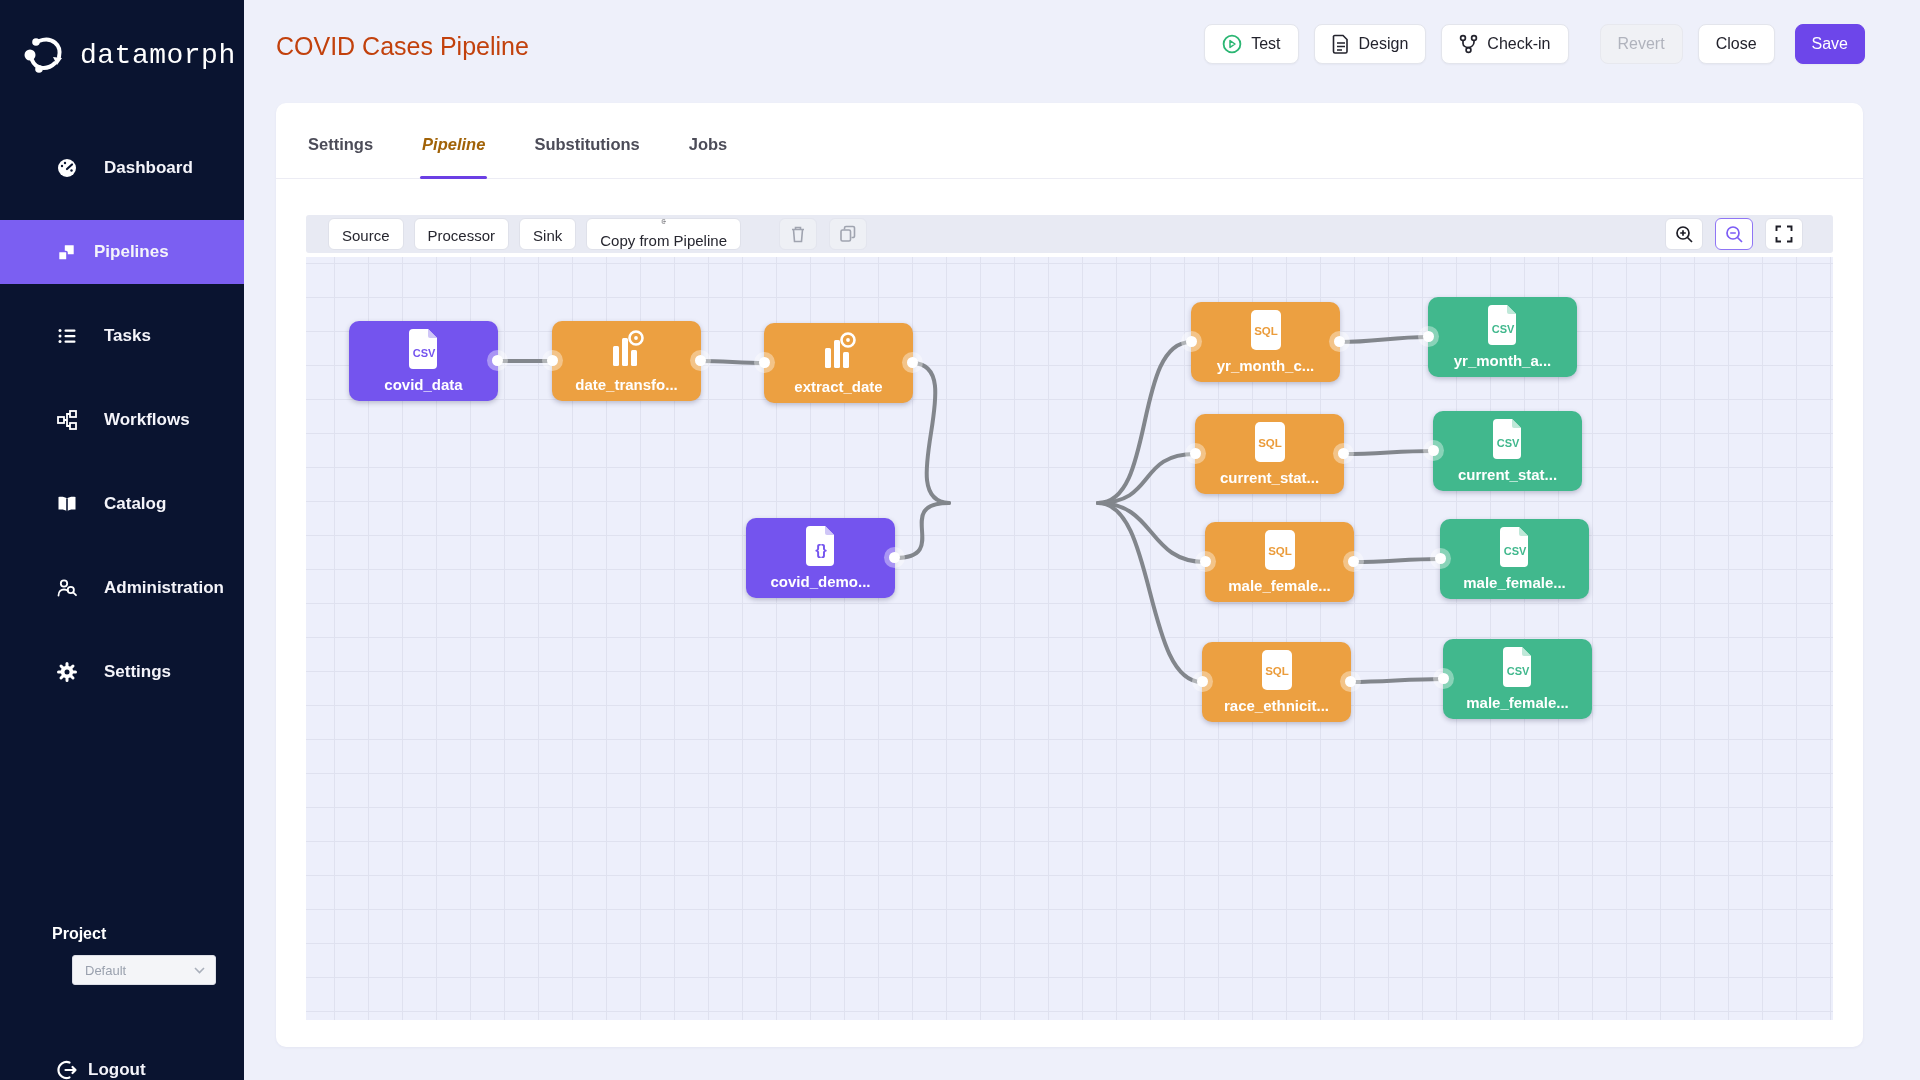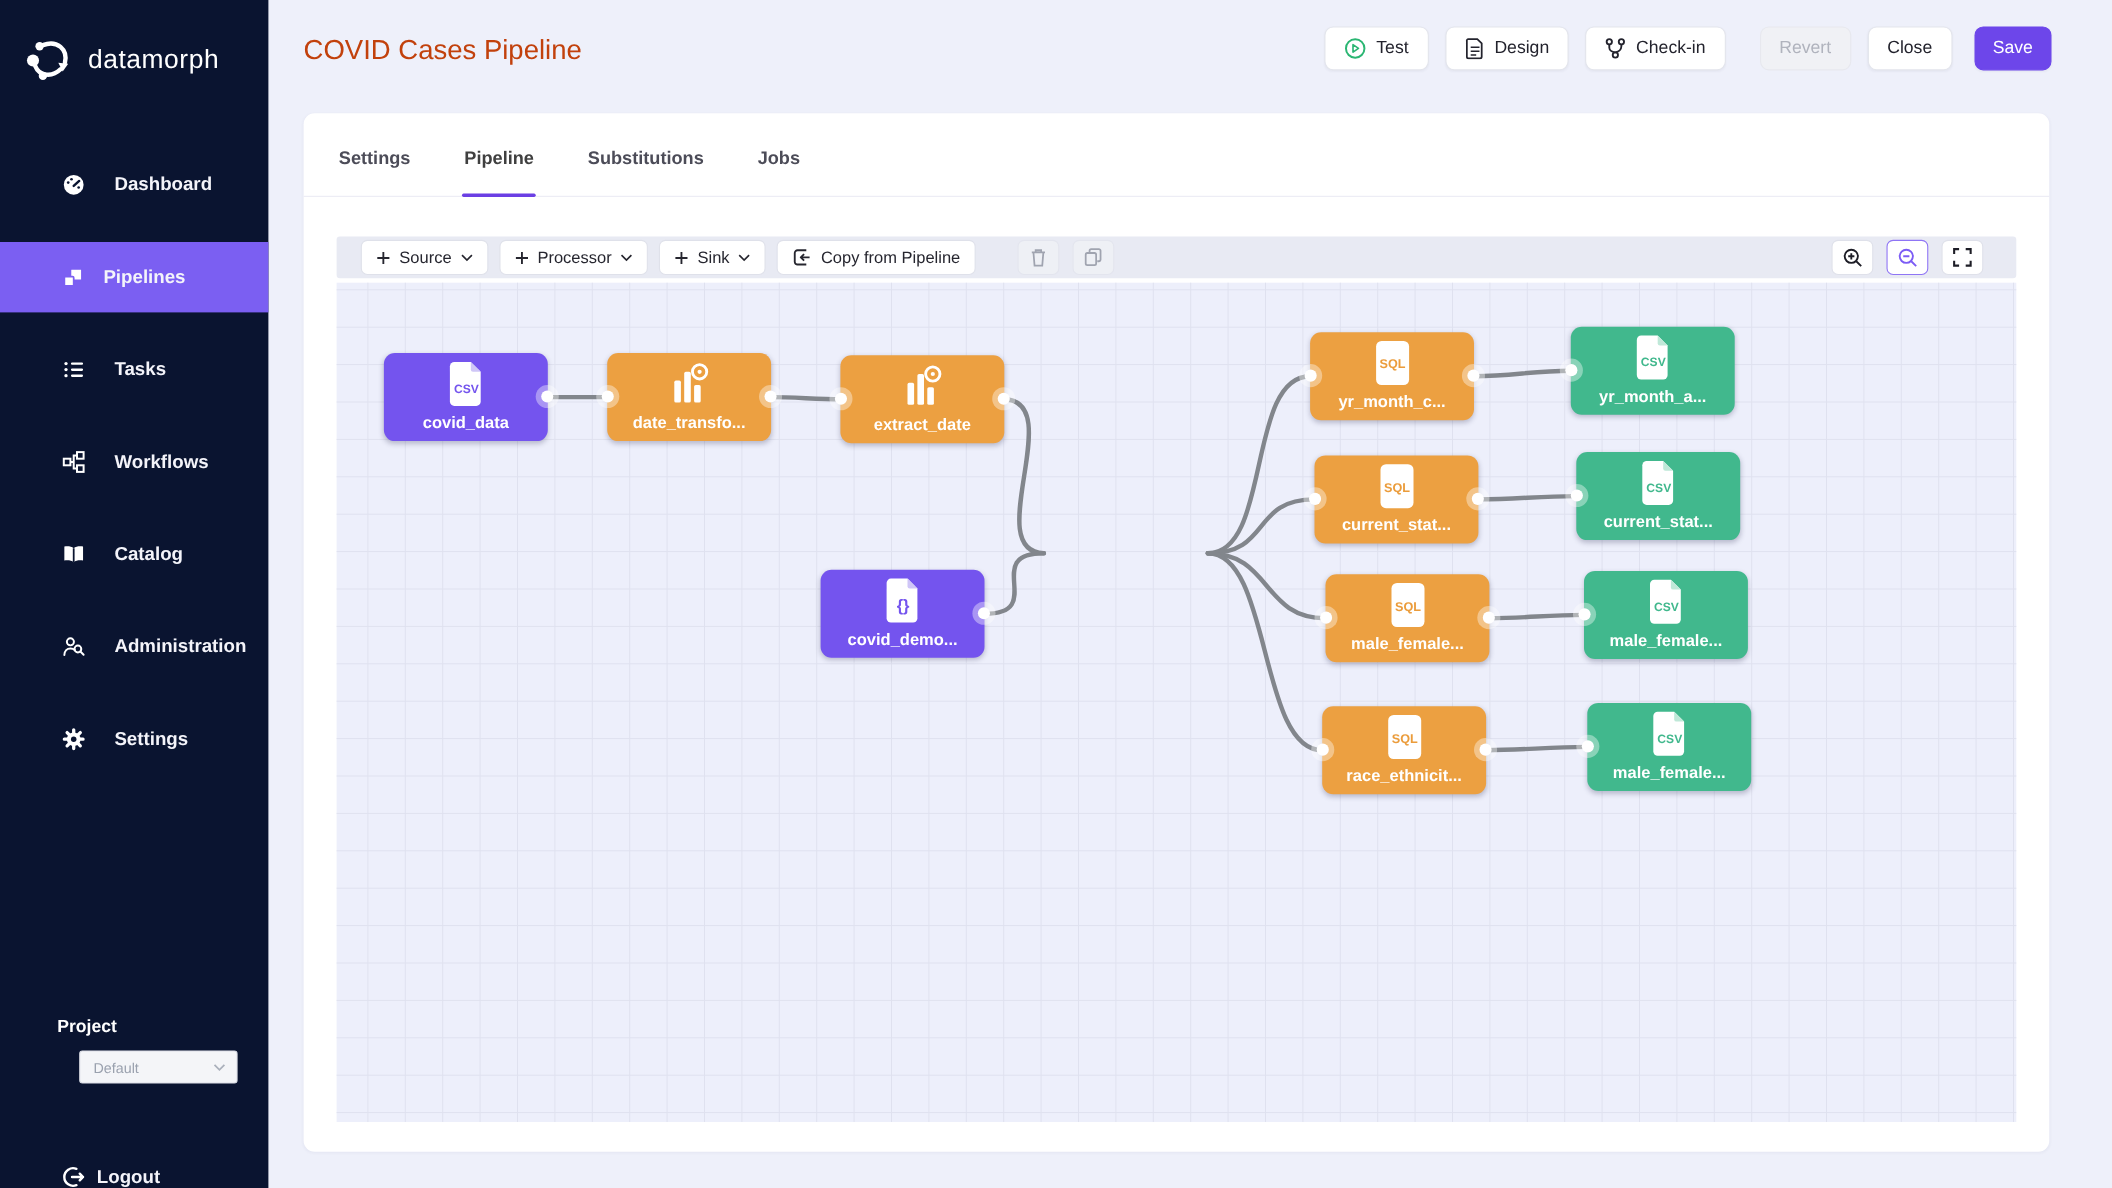--- a/index.html
+++ b/index.html
@@ -1,21 +1,21 @@
 <!DOCTYPE html>
 <html><head>
 <meta charset="utf-8">
 <style>
   * { margin:0; padding:0; box-sizing:border-box; }
   html,body { width:1920px; height:1080px; font-family:"Liberation Sans", sans-serif; background:#eef0fa; overflow:hidden; }
 
   
   .sidebar { position:absolute; left:0; top:0; width:244px; height:1080px; background:#0a1430; color:#fff; z-index:5; }
   .logo { display:flex; align-items:center; gap:12px; padding:32px 0 0 22px; }
-  .logo-text { font-size:24px; font-weight:500; letter-spacing:.5px; color:#fff; }
+  .logo-text { font-size:28px; font-weight:500; letter-spacing:.5px; color:#fff;font-family:Liberation Mono, monospace; }
   .nav { position:absolute; top:126px; left:0; right:0; display:flex; flex-direction:column; }
   .nav-item { height:64px; margin:10px 0; display:flex; align-items:center; gap:26px; padding-left:56px; cursor:pointer; }
   .nav-item.active { background:#7b5ff2;gap:16px; }
   .nav-label { font-size:17px; font-weight:600; color:#f4f4fa; }
   .nav-icon { flex:0 0 auto; }
   .project { position:absolute; left:0; right:0; top:925px; padding-left:52px; }
   .project-label { font-size:16px; font-weight:700; color:#fff; }
   .project-select { margin-top:12px; width:144px; height:30px; background:#f4f5f8; border:1px solid #dcdee6; border-radius:3px; display:flex; align-items:center; justify-content:space-between; padding:0 10px 0 12px; cursor:pointer;margin-left:20px; }
   .project-select span { font-size:13px; color:#9aa1ae; }
   .logout { position:absolute; left:0; right:0; top:1018px; display:flex; align-items:center; gap:10px; padding-left:56px; cursor:pointer;margin-top:41px; }
@@ -27,26 +27,26 @@
   .hbtn { height:40px; display:flex; align-items:center; justify-content:center; gap:9px; background:#fff; border:1px solid #e3e5ec; border-radius:8px; font-size:16px; color:#23232d; padding:0 17px; cursor:pointer; box-shadow:0 1px 2px rgba(30,30,60,.04); }
   .hbtn + .hbtn { margin-left:15px; }
   .hbtn.gap-left { margin-left:31px; }
   .hbtn.disabled { background:#f0f1f5; border-color:#e7e8ee; color:#b0b3bd; cursor:default; box-shadow:none; }
   .hbtn.primary { background:#6d46ea; border-color:#6d46ea; color:#fff; margin-left:20px; padding:0 16px; }
 
   
   .card { position:absolute; left:276px; top:103px; width:1587px; height:944px; background:#fff; border-radius:10px; box-shadow:0 1px 3px rgba(40,40,90,.05); }
   .tabs { display:flex; gap:45px; padding:0 30px; height:76px; align-items:flex-end; border-bottom:1px solid #ececf4; }
   .tab { font-size:16.5px; font-weight:600; color:#4c4c58; padding:0 2px 24px; position:relative; cursor:pointer; }
-  .tab.active { color:#404040; }
+  .tab.active { color:#a16207;font-style:italic; }
   .tab.active::after { content:""; position:absolute; left:0; right:0; bottom:-1px; height:3px; background:#6b3fe4; border-radius:2px; }
 
   
   .toolbar { margin:36px 30px 0; height:38px; background:#e8eaf3; border-radius:3px; position:relative; display:flex; align-items:center; padding-left:22px; }
-  .tbtn { height:32px; background:#fff; border:1px solid #dfe1ea; border-radius:6px; display:flex; align-items:center; gap:8px; padding:0 13px; font-size:15px; color:#26262f; cursor:pointer; margin-right:10px; }
+  .tbtn { height:32px; background:#fff; border:1px solid #dfe1ea; border-radius:6px; display:flex; align-items:center; gap:8px; padding:0 13px; font-size:15px; color:#26262f; cursor:pointer; margin-right:10px;flex-direction:column; }
   .tbtn svg { display:block; }
   .icon-btn { width:38px; height:32px; background:#fff; border:1px solid #dfe1ea; border-radius:6px; display:flex; align-items:center; justify-content:center; cursor:pointer; margin-right:12px; }
   .icon-btn.disabled { background:#eef0f5; border-color:#e3e5ee; cursor:default; }
   .tool-right { position:absolute; right:30px; top:3px; display:flex; }
   .icon-btn.selected { border:1.5px solid #8f75f5; }
   .tb-gap { width:28px; }
 
   
   .canvas { position:relative; margin:4px 30px 0; width:1527px; height:763px; background-color:#edeffb; overflow:hidden;
     background-image:linear-gradient(#dfe1ef 1px, transparent 1px), linear-gradient(90deg,#dfe1ef 1px, transparent 1px);

